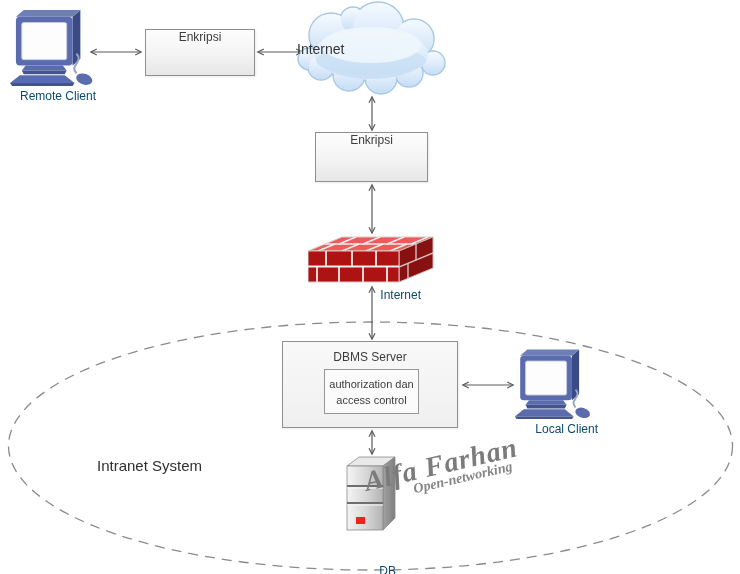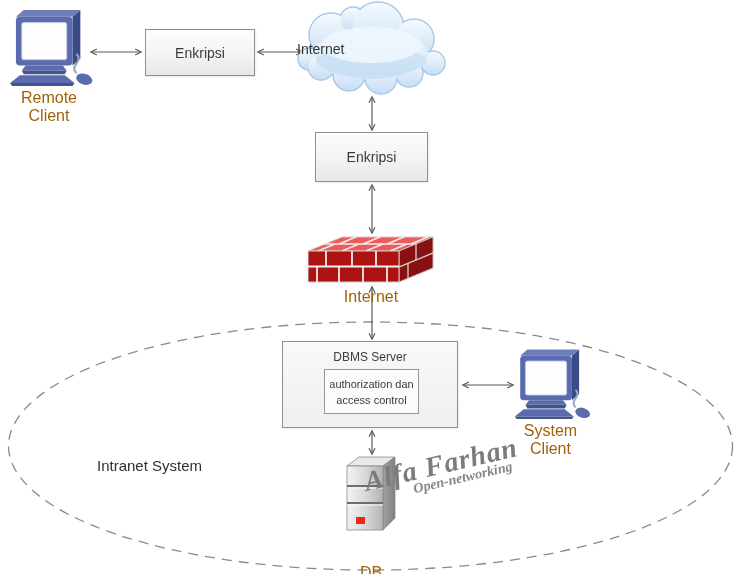--- a/index.html
+++ b/index.html
@@ -9,37 +9,37 @@
   }
   .abs{position:absolute;}
   svg{display:block;}
   
   #wires{position:absolute;left:0;top:0;z-index:1;}
   .node{z-index:2;}
   
   .proc-box{
     box-sizing:border-box;border:1px solid #8f8f8f;
     background:linear-gradient(#fdfdfd,#f3f3f3 55%,#e7e7e7);
-    display:flex;align-items:center;justify-content:center;
-    font-size:14px;color:#3c3c3c;
+    display:flex;justify-content:center;
+    font-size:12px;color:#3c3c3c;
     box-shadow:1px 1px 2px rgba(0,0,0,0.08);
   }
   .dbms-box{
     box-sizing:border-box;border:1px solid #8f8f8f;
     background:linear-gradient(#f9f9f9,#efefef);
     box-shadow:1px 1px 2px rgba(0,0,0,0.08);
   }
   .dbms-title{margin-top:8px;text-align:center;font-size:12px;color:#3c3c3c;}
   .auth-box{
     position:absolute;left:41px;top:27px;width:95px;height:45px;
     box-sizing:border-box;border:1px solid #979797;background:#fbfbfb;
     display:flex;align-items:center;justify-content:center;text-align:center;
     font-size:11px;line-height:16px;color:#3c3c3c;padding:2px;
   }
-  .caption{font-size:16px;color:#a16207;text-align:center;}
+  .caption{font-size:12px;color:#0c4a6e;text-align:right;}
   .intranet-label{font-size:15px;color:#303030;}
   .cloud-label{font-size:14px;color:#333333;text-align:left;z-index:3;}
   .watermark{
     z-index:4;transform:rotate(-13deg);transform-origin:0 50%;
     font-family:"Liberation Serif", serif;font-style:italic;font-weight:bold;
     color:#7b7b7b;white-space:nowrap;pointer-events:none;
   }
   .watermark .wm1{font-size:28px;letter-spacing:1px;line-height:28px;}
   .watermark .wm2{font-size:14px;color:#858585;margin:-4px 0 0 46px;line-height:15px;}
 </style>
@@ -191,21 +191,21 @@
       <rect x="8" y="12" width="58" height="50" rx="4" fill="#5a6cad"></rect>
       <rect x="14" y="18" width="46" height="38" rx="2" fill="#fdfdfd" stroke="#c2cce6"></rect>
       <path d="M70,70 C 62,62 78,58 70,50" fill="none" stroke="#9aa5c5" stroke-width="2.2"></path>
       <polygon points="18,62 56,62 60,67 14,67" fill="#5a6cad"></polygon>
       <polygon points="14,67 60,67 58,71 16,71" fill="#43538e"></polygon>
       <polygon points="12,72 58,72 68,80 2,80" fill="#5a6cad"></polygon>
       <polygon points="2,80 68,80 66,83 4,83" fill="#43538e"></polygon>
       <ellipse cx="78" cy="76" rx="8.5" ry="5.5" fill="#5a6cad" transform="rotate(18 78 76)"></ellipse>
     </svg>
   </div>
-  <div class="abs node caption" style="left:503px;top:422px;width:95px">System Client</div>
+  <div class="abs node caption" style="left:503px;top:422px;width:95px">Local Client</div>
 
   <div class="abs node" style="left:343px;top:455px;width:56px;height:84px">
     <svg width="56" height="84" viewBox="0 0 56 84">
       <defs>
         <linearGradient id="tf" x1="0" y1="0" x2="1" y2="0">
           <stop offset="0" stop-color="#f4f4f4"></stop>
           <stop offset="0.55" stop-color="#d6d6d6"></stop>
           <stop offset="1" stop-color="#b2b2b2"></stop>
         </linearGradient>
         <linearGradient id="ts" x1="0" y1="0" x2="1" y2="0">

